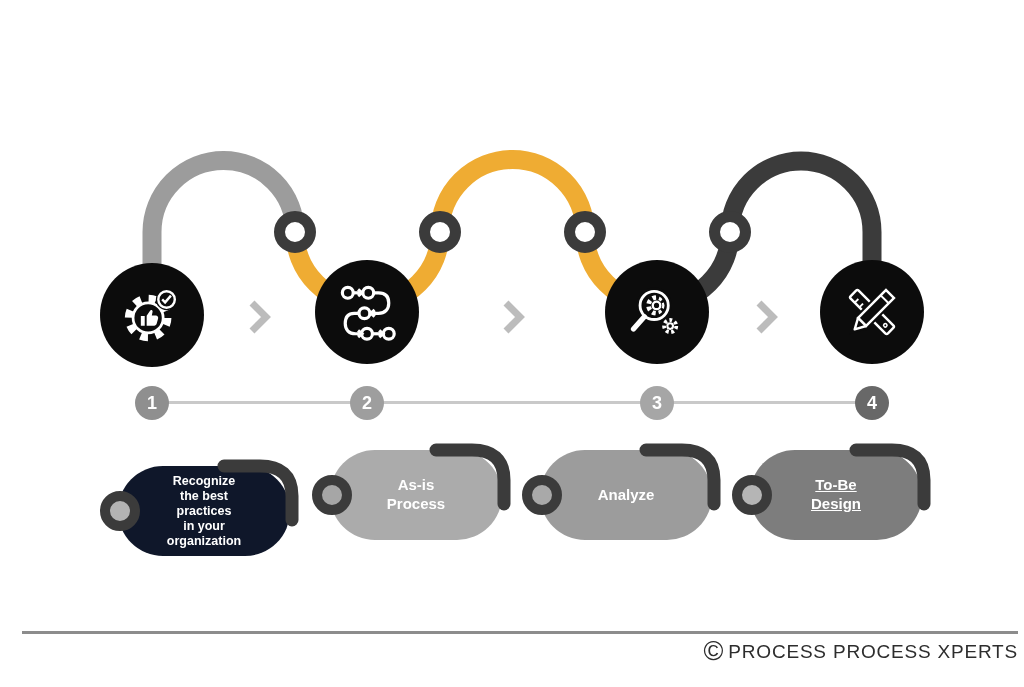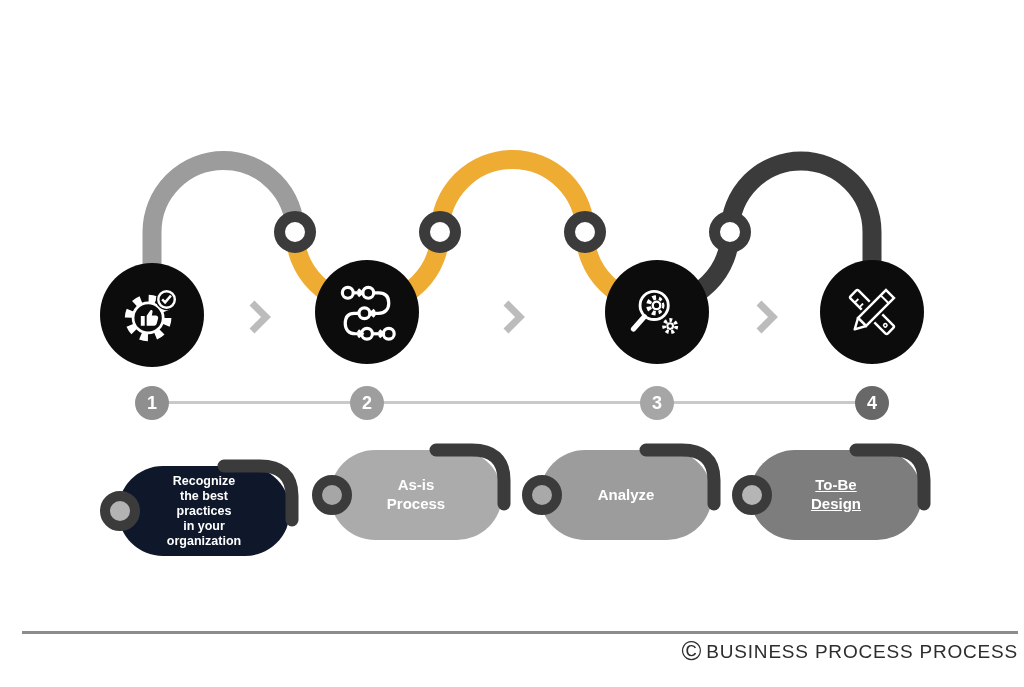--- a/index.html
+++ b/index.html
@@ -186,16 +186,16 @@
         <path d="M 8 8 H 44 C 64 8 76 17 76 38 V 62"></path>
       </svg>
     <span class="pill-ring" style="background: rgb(181, 181, 181);"></span>
     <span>To-Be
 Design</span>
   </div>
 
   <div class="footer-line"></div>
   <div class="footer">
     <span class="copy">©</span>
-    <span class="brand">BUSINESS PROCESS PROCESS</span>
+    <span class="brand">PROCESS PROCESS XPERTS</span>
   </div>
 
 </div>
 
 </body></html>

